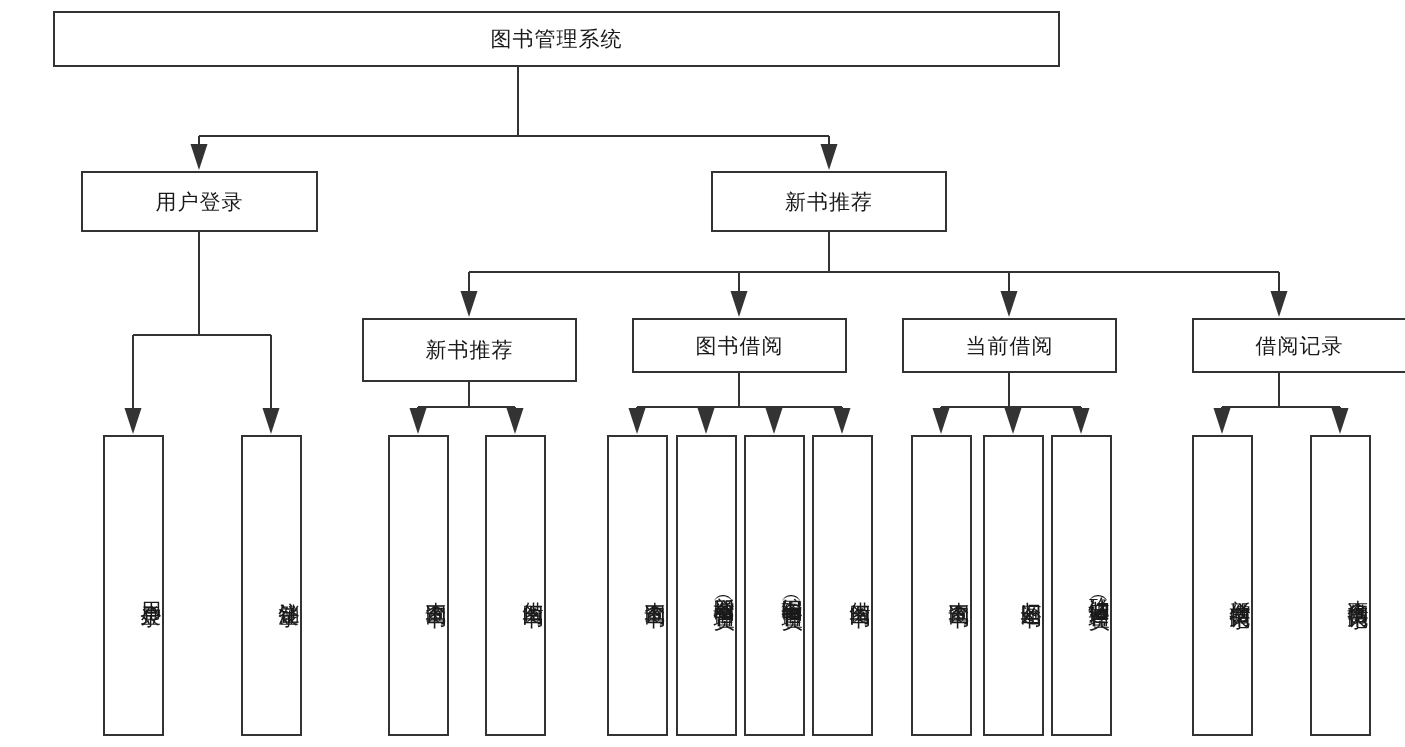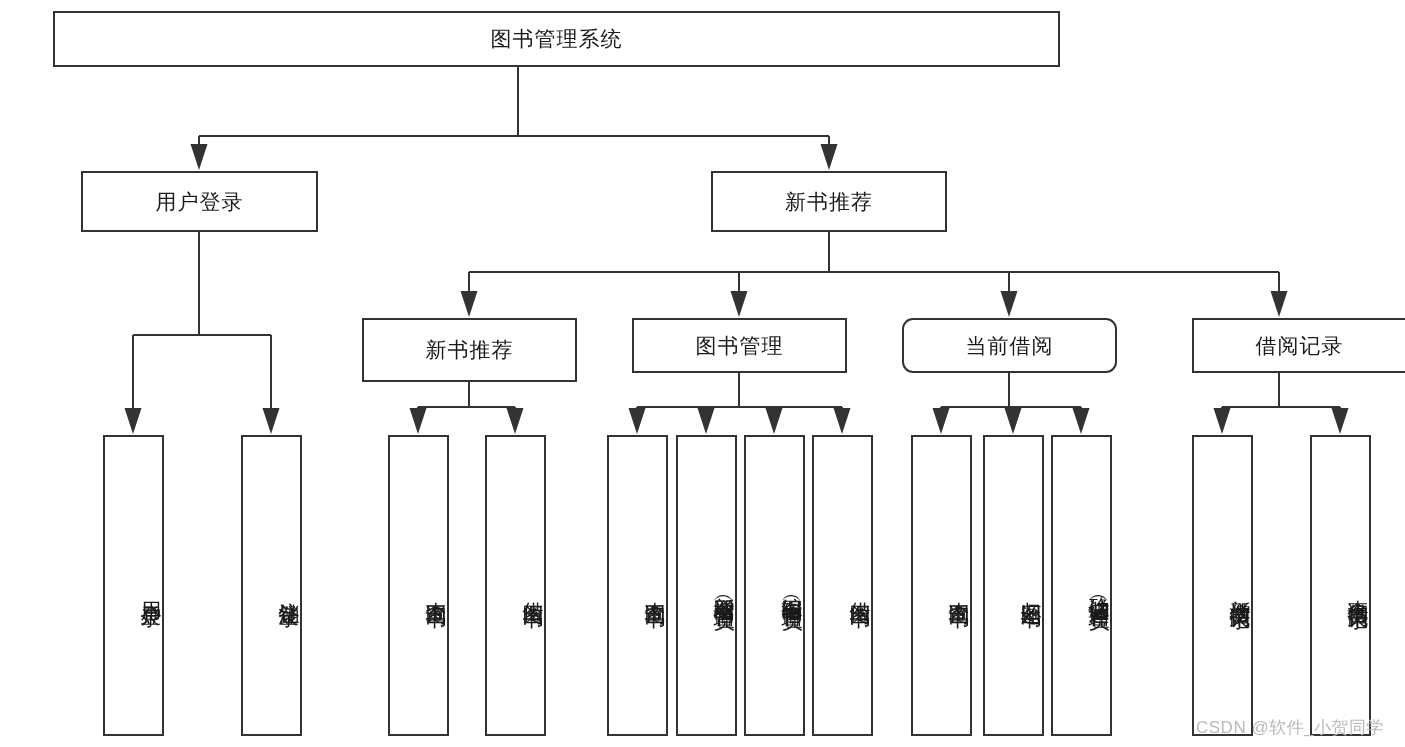--- a/index.html
+++ b/index.html
@@ -126,23 +126,23 @@
       <div class="node horiz" style="left: 81px; top: 171px; width: 237px; height: 61px;">
         <span>用户登录</span>
       </div>
       <div class="node horiz" style="left: 711px; top: 171px; width: 236px; height: 61px;">
         <span>新书推荐</span>
       </div>
       <div class="node horiz" style="left: 362px; top: 318px; width: 215px; height: 64px;">
         <span>新书推荐</span>
       </div>
       <div class="node horiz" style="left: 632px; top: 318px; width: 215px; height: 55px;">
-        <span>图书管理</span>
+        <span>图书借阅</span>
       </div>
-      <div class="node horiz" style="left: 902px; top: 318px; width: 215px; height: 55px; border-radius: 11px;">
+      <div class="node horiz" style="left: 902px; top: 318px; width: 215px; height: 55px;">
         <span>当前借阅</span>
       </div>
       <div class="node horiz" style="left: 1172px; top: 318px; width: 215px; height: 55px; margin-left: 20px;">
         <span>借阅记录</span>
       </div>
       <div class="node vert" style="left: 103px; top: 435px; width: 61px; height: 301px;">
         <span>用户登录</span>
       </div>
       <div class="node vert" style="left: 241px; top: 435px; width: 61px; height: 301px;">
         <span>注销登录</span>
@@ -175,15 +175,14 @@
         <span>确认归还（管理员）</span>
       </div>
       <div class="node vert" style="left: 1192px; top: 435px; width: 61px; height: 301px;">
         <span>新增借阅记录</span>
       </div>
       <div class="node vert" style="left: 1310px; top: 435px; width: 61px; height: 301px;">
         <span>查询借阅记录</span>
       </div>
     </div>
 
-  <div class="watermark" style="left: 1196px; top: 716px; color: rgb(185, 185, 185);">CSDN @软件_小贺同学</div>
 
 </div>
 
 </body></html>

